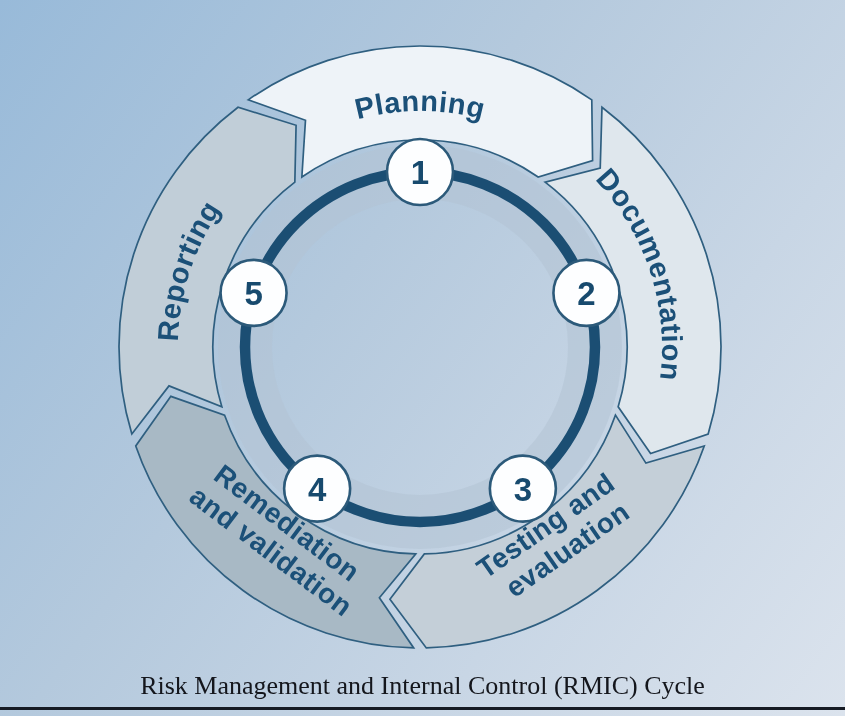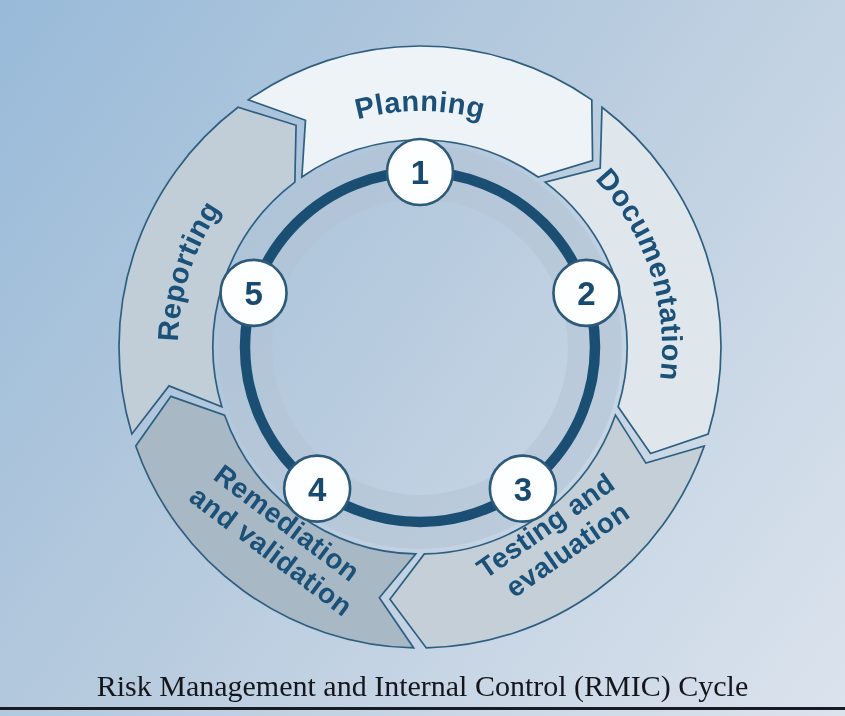--- a/index.html
+++ b/index.html
@@ -33,21 +33,21 @@
     text-anchor: middle;
   }
 
   .caption {
     position: absolute;
     left: 0; top: 669px;
     width: 845px; height: 34px;
     line-height: 34px;
     text-align: center;
     font-family: "Liberation Serif", "DejaVu Serif", serif;
-    font-size: 30px;
+    font-size: 26px;
     color: #14161c;
   }
   .bottom-rule {
     position: absolute;
     left: 0; top: 707px;
     width: 845px; height: 3px;
     background: #161b24;
   }
 </style>
 </head>

